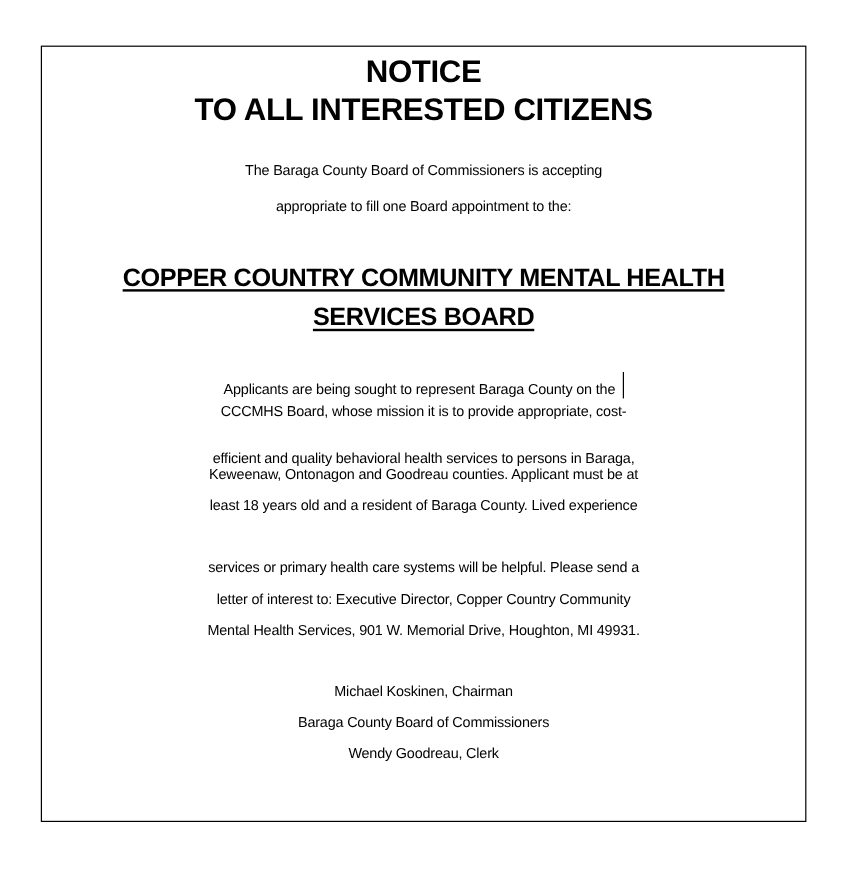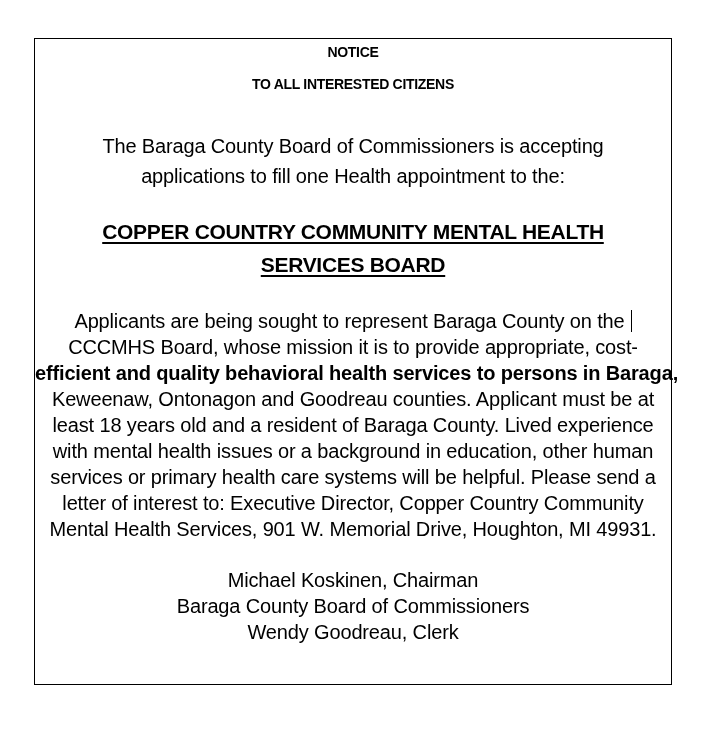--- a/index.html
+++ b/index.html
@@ -1,45 +1,44 @@
 <!DOCTYPE html>
 <html><head>
   <meta charset="utf-8">
   <style>
     html, body { margin: 0; padding: 0; background: #ffffff; }
     body { width: 718px; height: 740px; position: relative; overflow: hidden;
            font-family: "Liberation Sans", "DejaVu Sans", sans-serif; color: #000; }
     .notice-box { position: absolute; left: 34px; top: 38px; width: 638px; height: 647px;
                   border: 1px solid #000; box-sizing: border-box; }
     .line { position: absolute; left: 0; width: 100%; text-align: center; white-space: nowrap; }
-    .title { font-weight: bold; font-size: 14px; letter-spacing: -0.3px; }
-    .body { font-size: 20px; letter-spacing: -0.15px; }
+    .title { font-weight: bold; font-size: 26px; letter-spacing: -0.3px; }
+    .body { font-size: 12px; letter-spacing: -0.15px; }
     .board { font-weight: bold; font-size: 21px; text-decoration: underline; letter-spacing: -0.3px;
              text-underline-offset: 3px; text-decoration-thickness: 2px; }
     .cursor { display: inline-block; width: 1px; height: 22px; background: #000; vertical-align: -4px; margin-left: 6px; }
   </style>
 </head>
 <body>
 
 <div class="notice-box">
   <div class="line title" style="top:5px;">NOTICE</div>
   <div class="line title" style="top:37px;">TO ALL INTERESTED CITIZENS</div>
 
   <div class="line body" style="top:96px;">The Baraga County Board of Commissioners is accepting</div>
-  <div class="line body" style="top:126px;">applications to fill one Health appointment to the:</div>
+  <div class="line body" style="top:126px;">appropriate to fill one Board appointment to the:</div>
 
   <div class="line board" style="top:181px;">COPPER COUNTRY COMMUNITY MENTAL HEALTH</div>
   <div class="line board" style="top:214px;">SERVICES BOARD</div>
 
   <div class="line body" style="top:271px;"><span>Applicants are being sought to represent Baraga County on the</span><span class="cursor"></span></div>
   <div class="line body" style="top:297px;">CCCMHS Board, whose mission it is to provide appropriate, cost-</div>
-  <div class="line body" style="top:323px;font-weight:bold;">efficient and quality behavioral health services to persons in Baraga,</div>
+  <div class="line body" style="top:336px;">efficient and quality behavioral health services to persons in Baraga,</div>
   <div class="line body" style="top:349px;">Keweenaw, Ontonagon and Goodreau counties.  Applicant must be at</div>
   <div class="line body" style="top:375px;">least 18 years old and a resident of Baraga County.  Lived experience</div>
-  <div class="line body" style="top:401px;">with mental health issues or a background in education, other human</div>
   <div class="line body" style="top:427px;text-align:center;">services or primary health care systems will be helpful.  Please send a</div>
   <div class="line body" style="top:453px;">letter of interest to: Executive Director, Copper Country Community</div>
   <div class="line body" style="top:479px;">Mental Health Services, 901 W. Memorial Drive, Houghton, MI 49931.</div>
 
   <div class="line body" style="top:530px;">Michael Koskinen, Chairman</div>
   <div class="line body" style="top:556px;">Baraga County Board of Commissioners</div>
   <div class="line body" style="top:582px;text-align:center;">Wendy Goodreau, Clerk</div>
 </div>
 
 </body></html>

